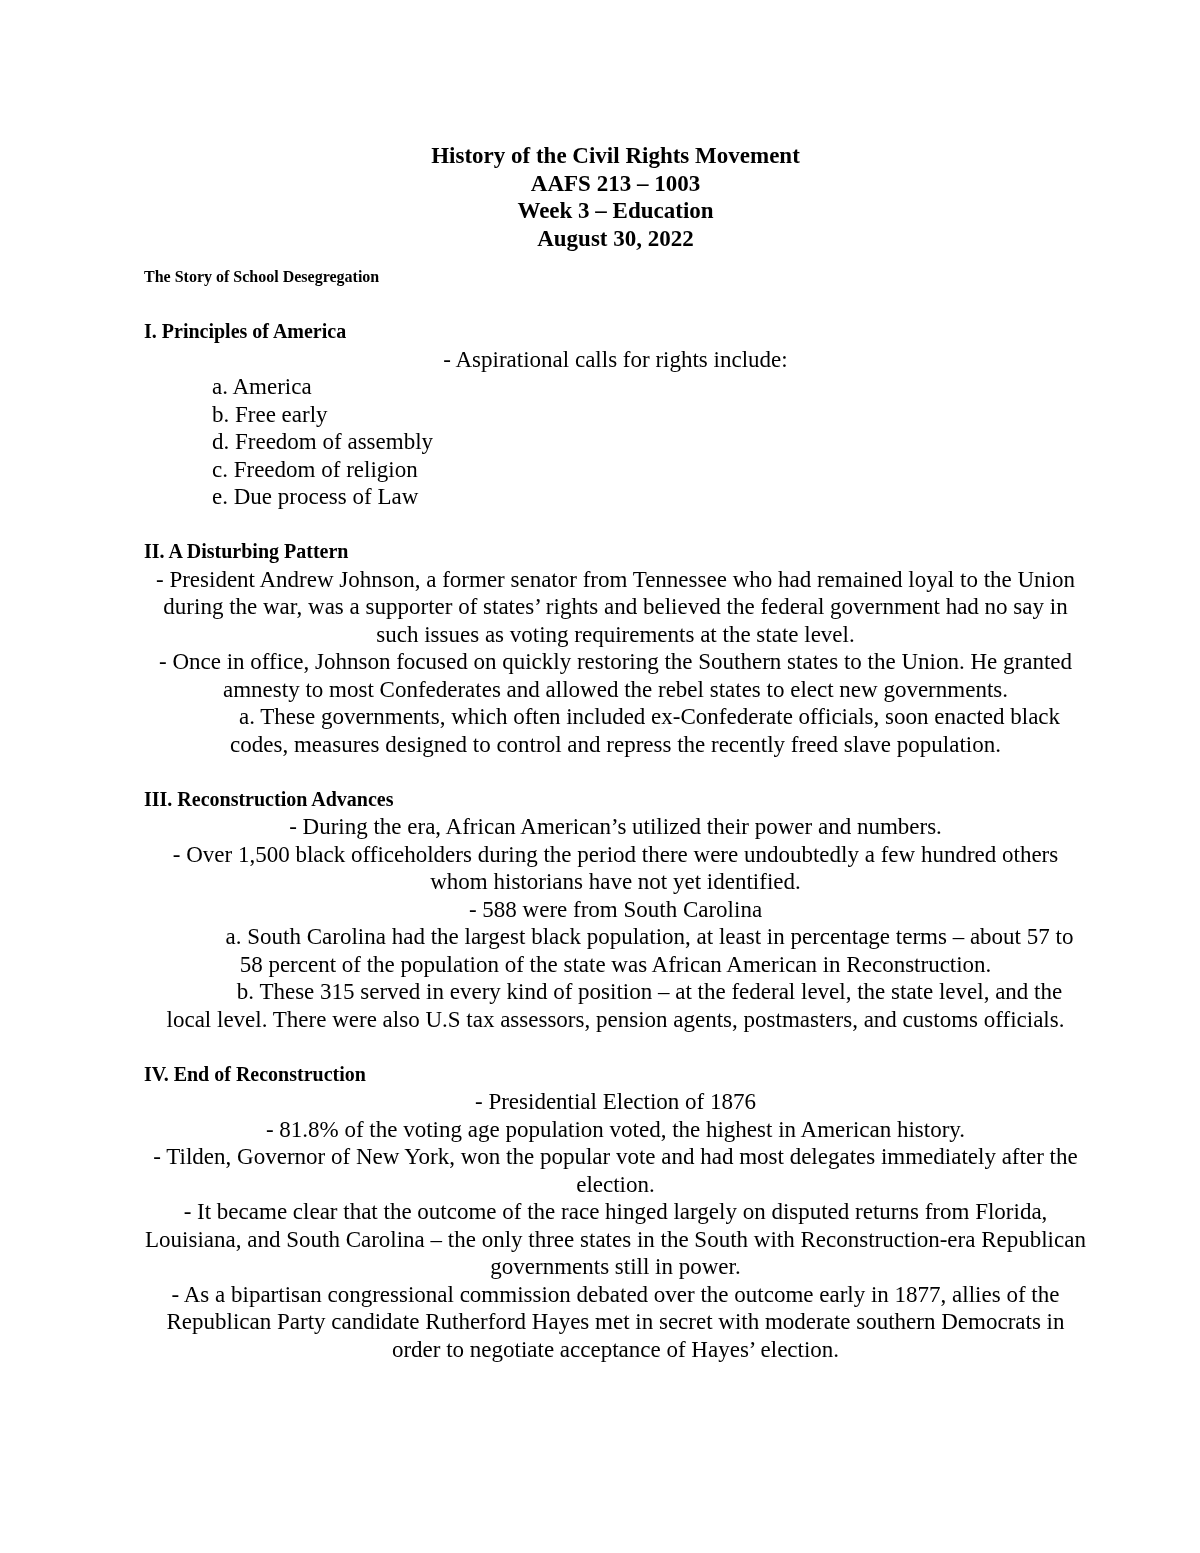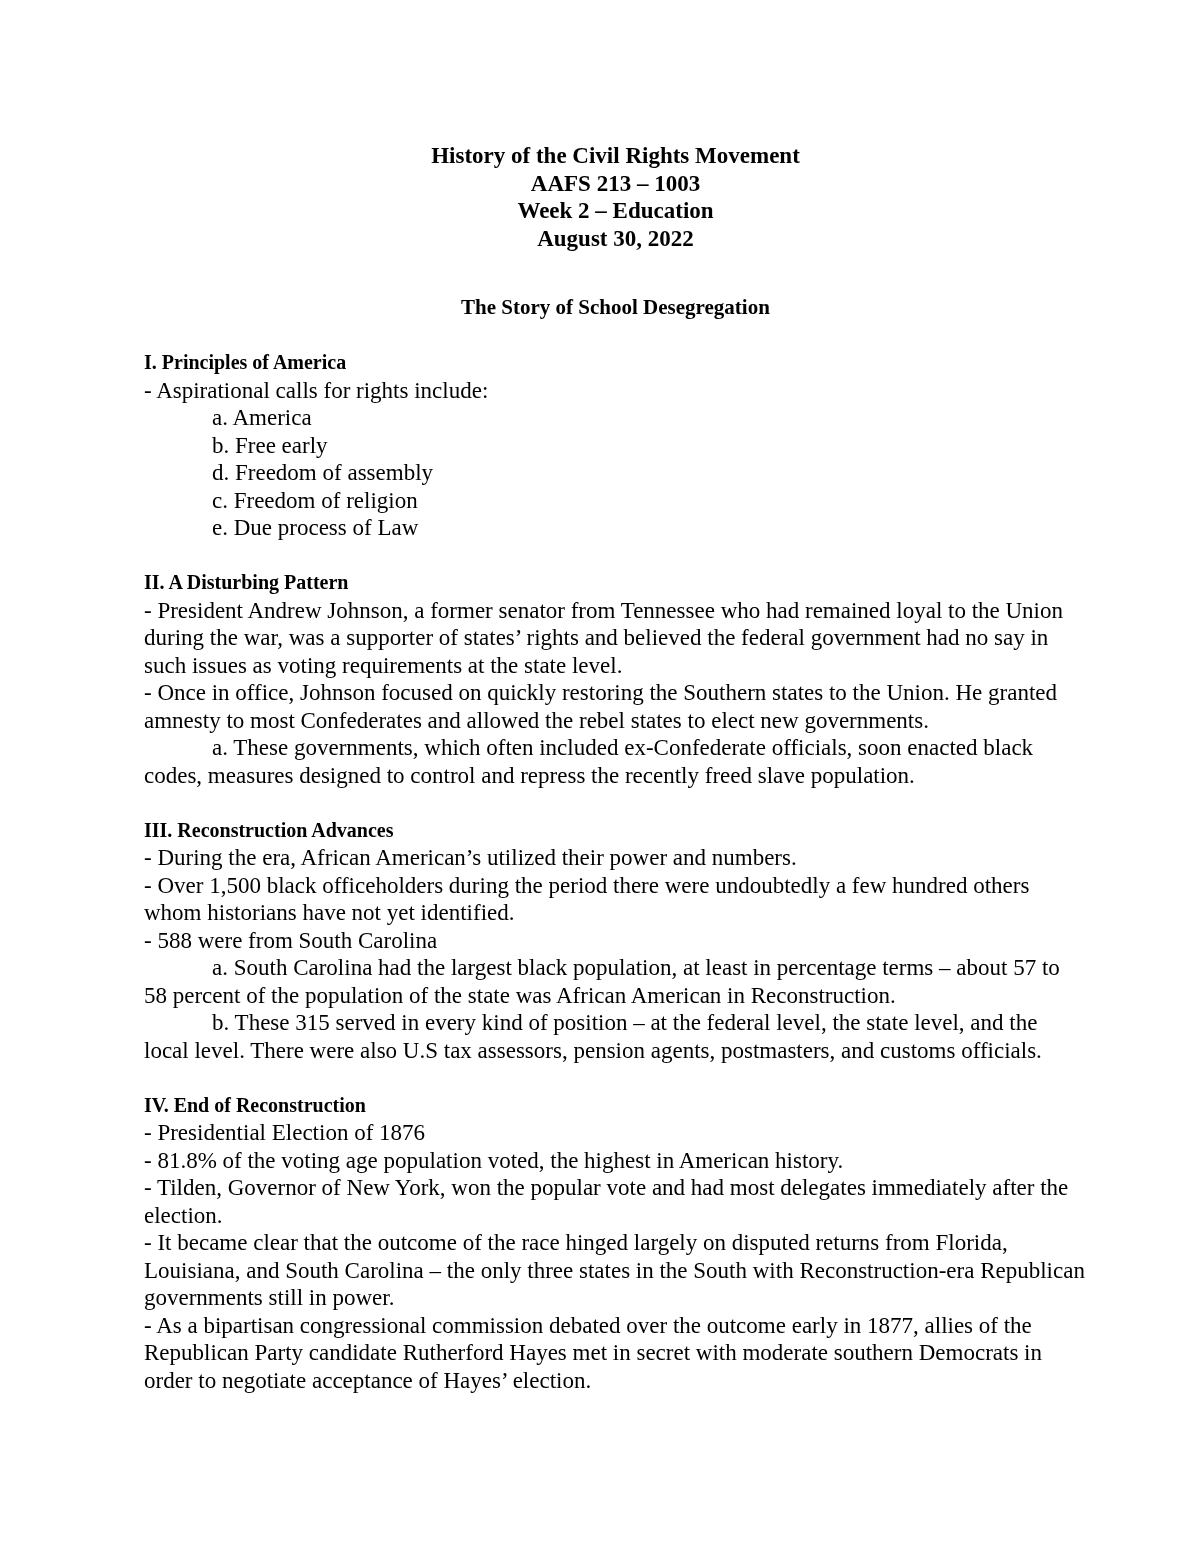--- a/index.html
+++ b/index.html
@@ -14,44 +14,44 @@
     font-family: "Liberation Serif", "DejaVu Serif", serif;
     font-size: 23px;
     line-height: 27.5px;
     padding: 142px 113px 0 144px;
     overflow: hidden;
     border-radius: 31px;
   }
   .doc-header { text-align: center; font-weight: bold; }
   .doc-header .hline { font-weight: bold; }
   .doc-subtitle {
-    text-align: center;
+    text-align: left;
     font-weight: bold;
-    font-size: 21px;
+    font-size: 16px;
     line-height: 27.5px;
-    margin-top: 42px;
+    margin-top: 11px;
   }
   .section { margin-top: 27.5px; }
   .section-heading {
     font-weight: bold;
     font-size: 20px;
     line-height: 27.5px;
   }
-  .para { text-align: left; }
+  .para { text-align: center; }
   .para.indent { text-indent: 68px; }
   .list-item { padding-left: 68px; }
 </style>
 </head>
 <body>
 
 <div class="page">
   <header class="doc-header" id="doc-header">
       <div class="hline">History of the Civil Rights Movement</div>
       <div class="hline">AAFS 213 – 1003</div>
-      <div class="hline">Week 2 – Education</div>
+      <div class="hline">Week 3 – Education</div>
       <div class="hline">August 30, 2022</div>
     </header>
   <div class="doc-subtitle">The Story of School Desegregation</div>
   <main id="doc-sections">
       <section class="section">
         <h2 class="section-heading">I. Principles of America</h2>
         <p class="para">- Aspirational calls for rights include:</p>
         <p class="list-item">a. America</p>
         <p class="list-item">b. Free early</p>
         <p class="list-item">d. Freedom of assembly</p>

